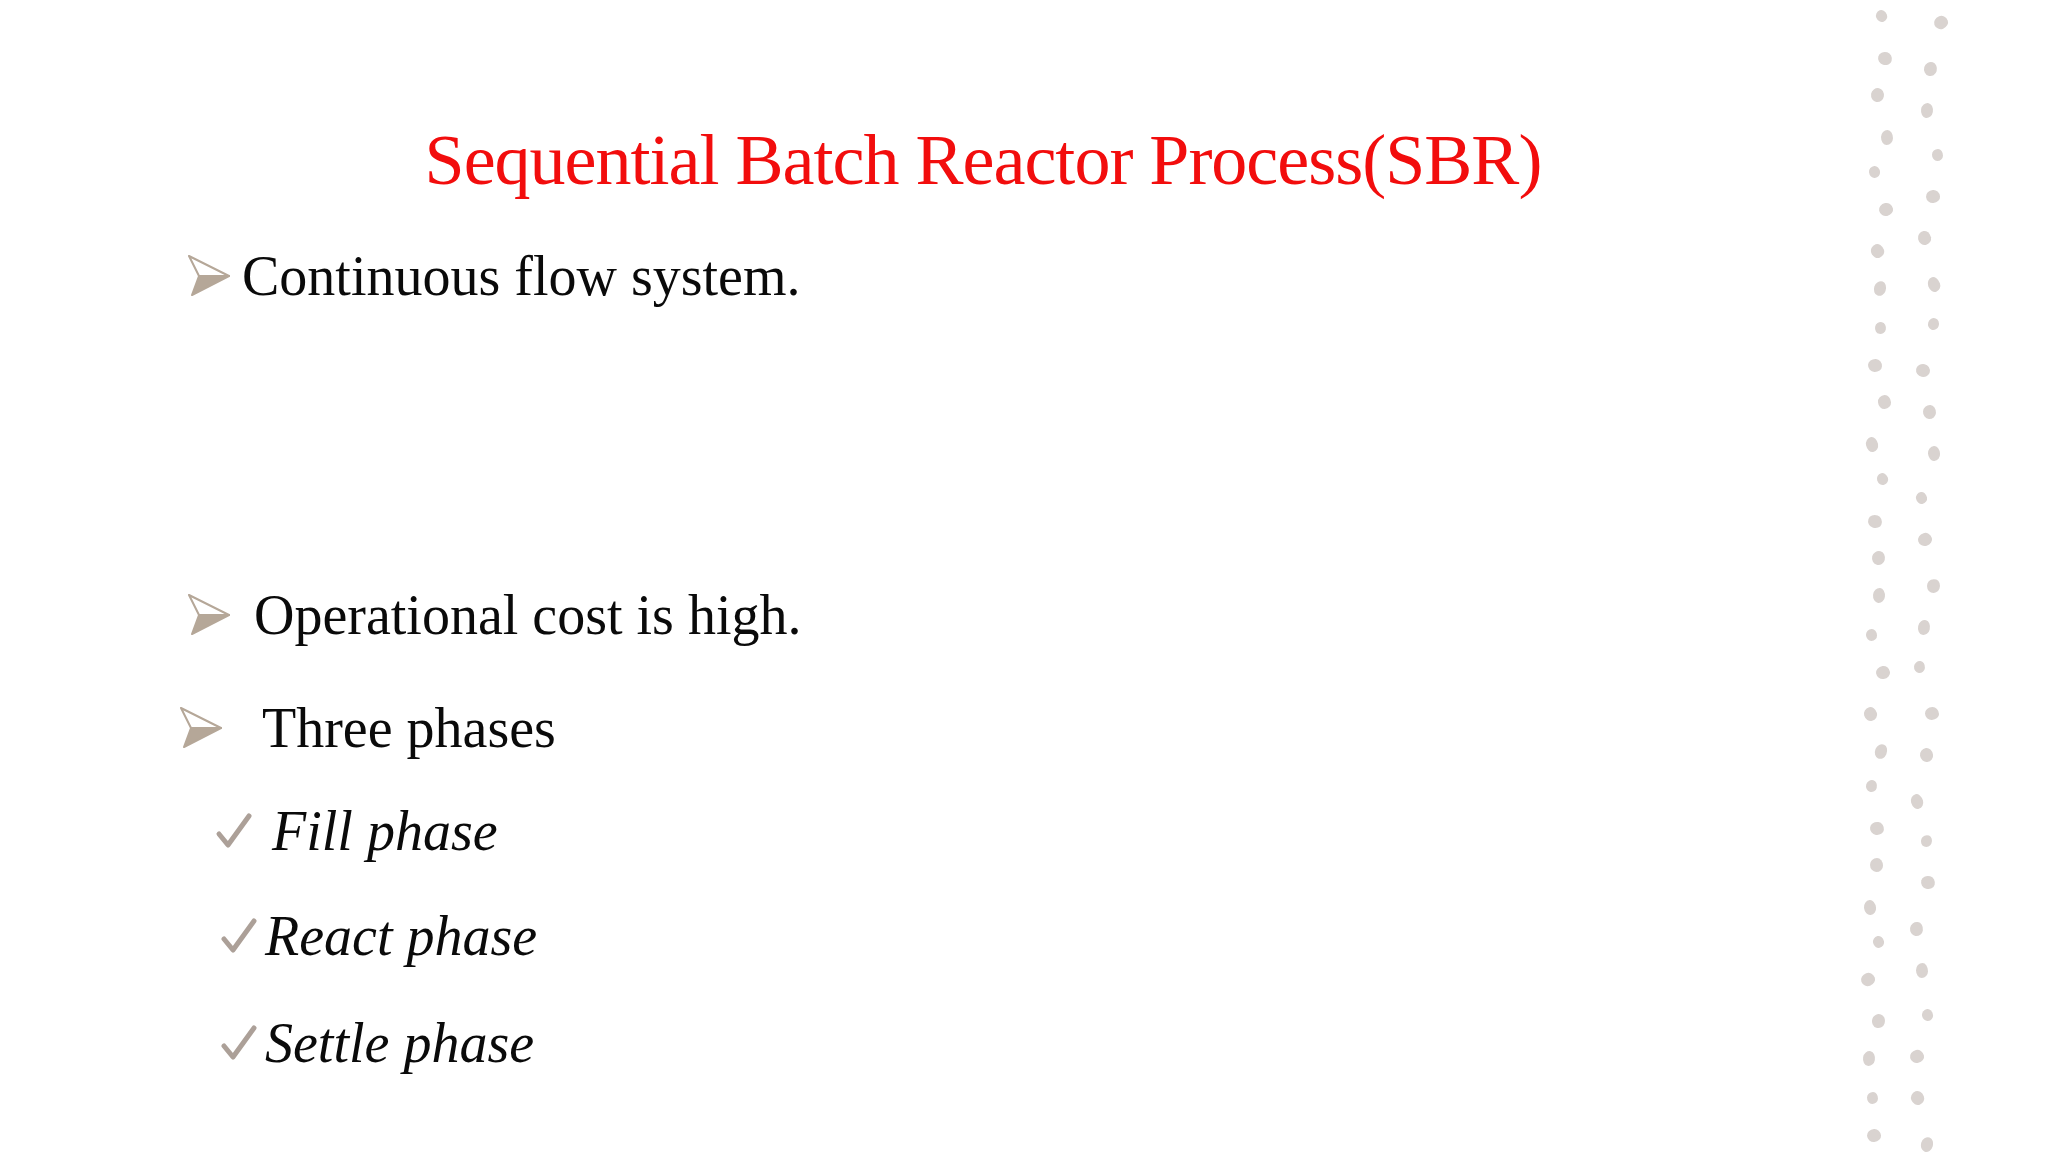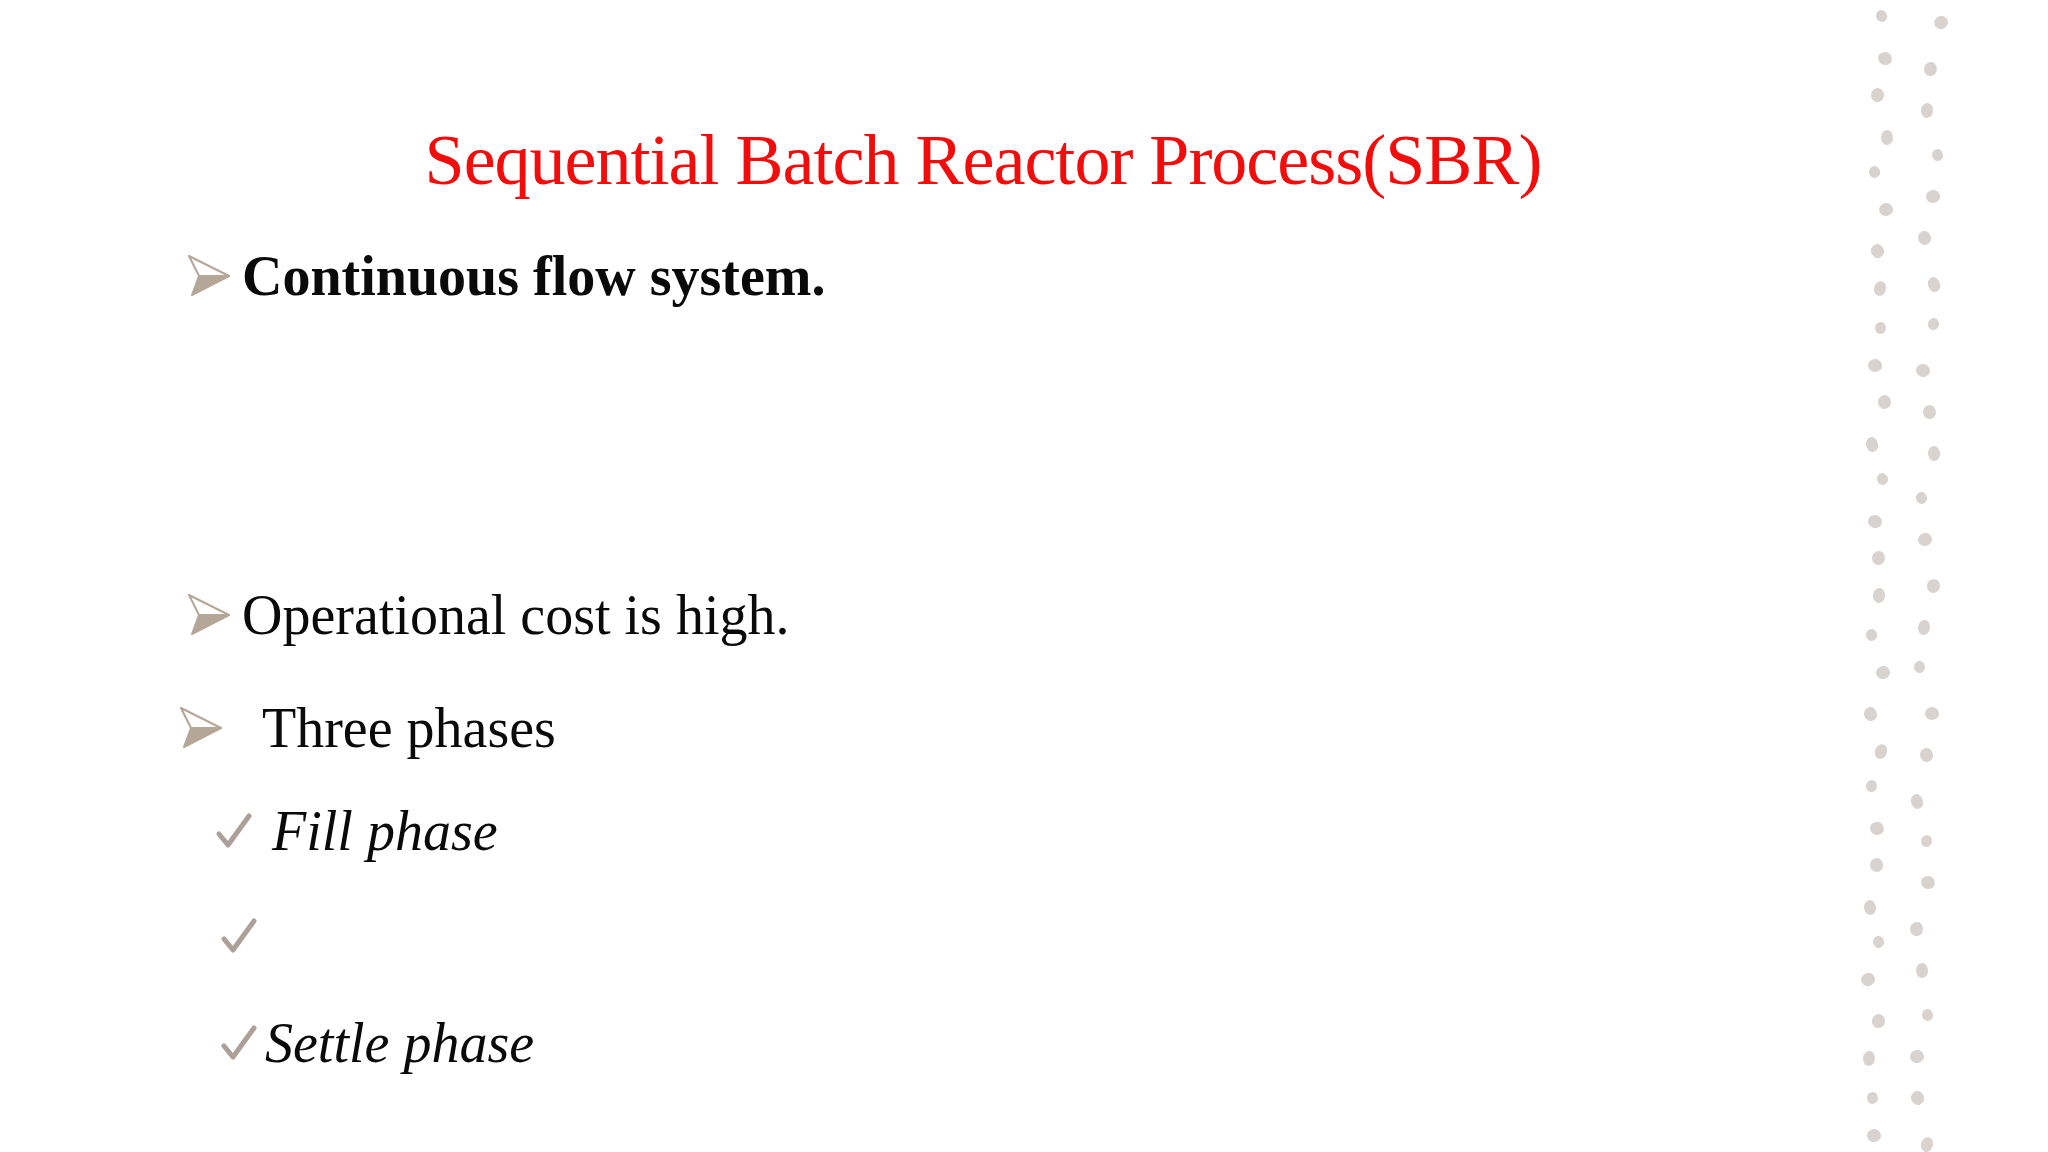--- a/index.html
+++ b/index.html
@@ -43,24 +43,24 @@
     height:56px;line-height:56px;
     font-size:56px;color:var(--text-color);
     white-space:nowrap;
     font-style:italic;
   }
   .sub-row .check-icon{display:inline-flex;align-items:center;margin-right:7px;flex:0 0 auto;}
   .sub-row.first-sub .check-icon{margin-right:19px;}
   .check-stroke{fill:none;stroke:var(--check-color);stroke-width:5;stroke-linecap:round;stroke-linejoin:round;}
 
   
-  .r1{top:248px;left:186px;font-weight:bold;}
+  .r1{top:248px;left:186px;}
   .r2{top:362px;left:186px;}
   .r3{top:475px;left:186px;}
-  .r4{top:587px;left:186px;}
+  .r4{top:587px;left:186px;gap:12px;}
   .r5{top:700px;left:178px;gap:36px;}
   .s1{top:803px;left:215px;}
   .s2{top:908px;left:220px;}
   .s3{top:1015px;left:220px;}
 
   .dotted-decor{position:absolute;top:0;left:1840px;width:208px;height:1152px;}
   .dot{position:absolute;border-radius:54% 46% 52% 48% / 48% 55% 45% 52%;}
 </style>
 </head>
 <body>
@@ -109,20 +109,21 @@
     </span>
     <span>Fill phase</span>
   </div>
 
   <div class="sub-row s2">
     <span class="check-icon">
       <svg width="38" height="38" viewBox="0 0 38 38">
           <path class="check-stroke" d="M4 22 L13 33 L34 4"></path>
         </svg>
     </span>
+    <span>React phase</span>
   </div>
 
   <div class="sub-row s3">
     <span class="check-icon">
       <svg width="38" height="38" viewBox="0 0 38 38">
           <path class="check-stroke" d="M4 22 L13 33 L34 4"></path>
         </svg>
     </span>
     <span>Settle phase</span>
   </div>

